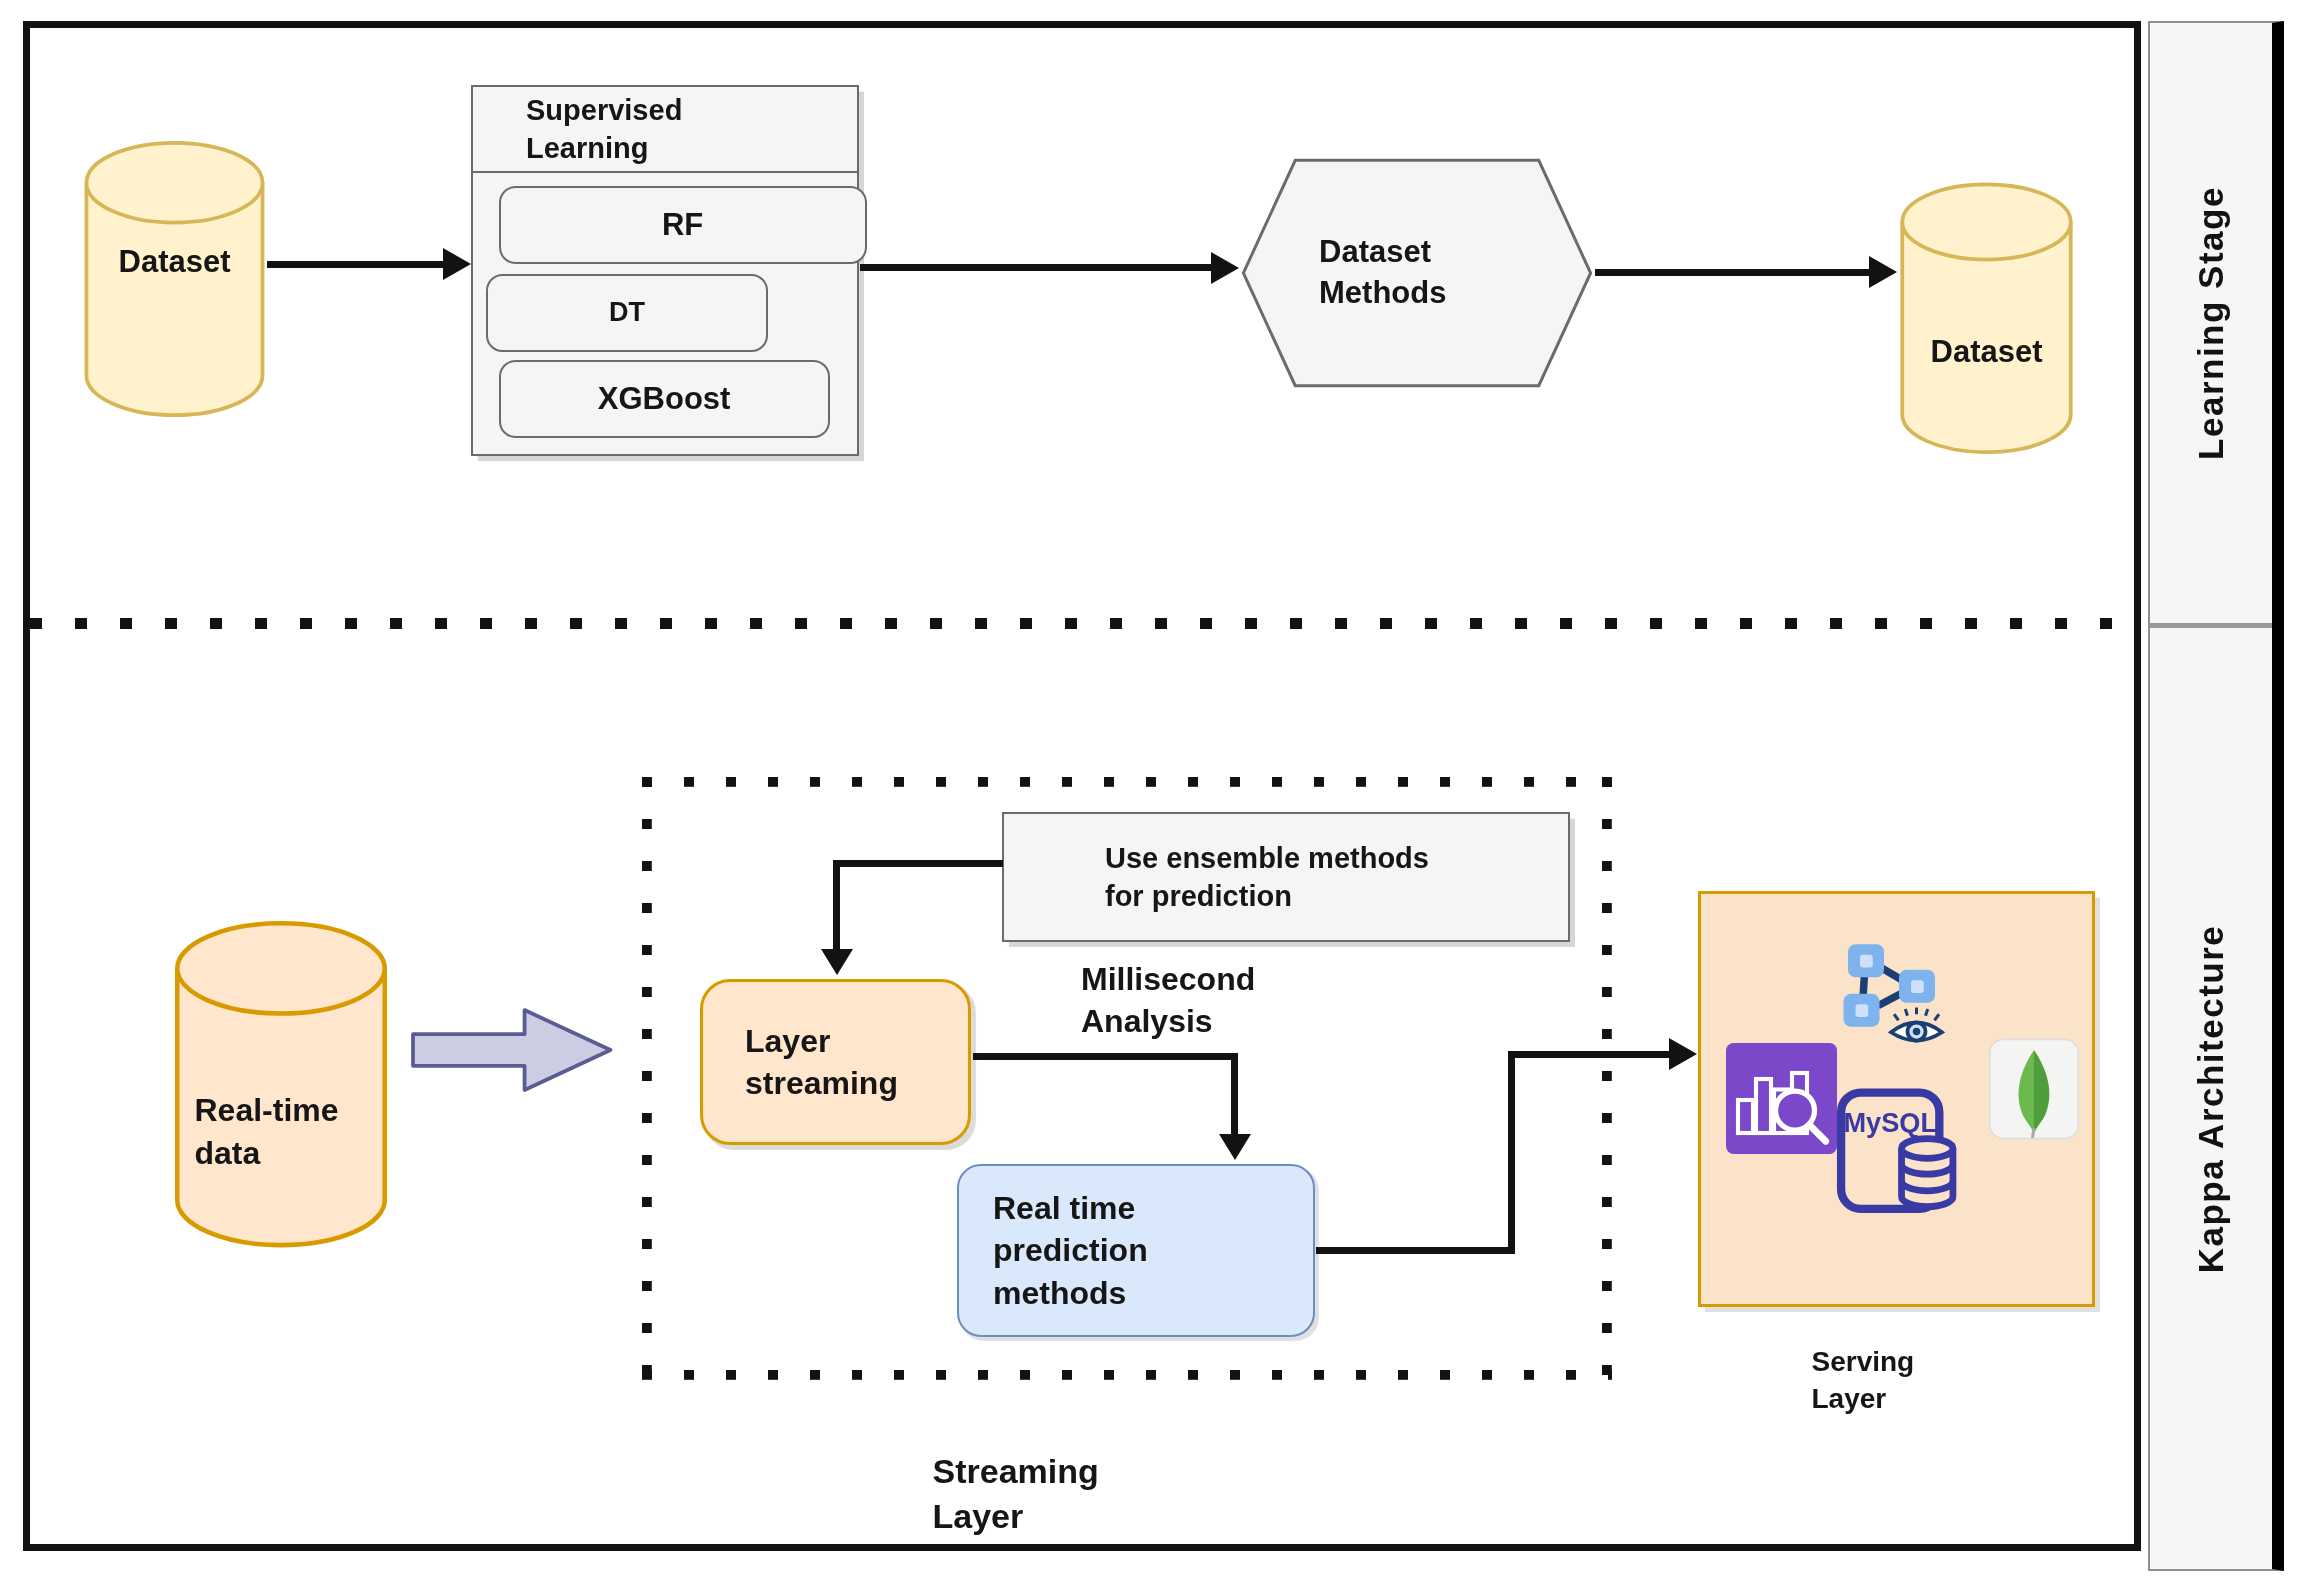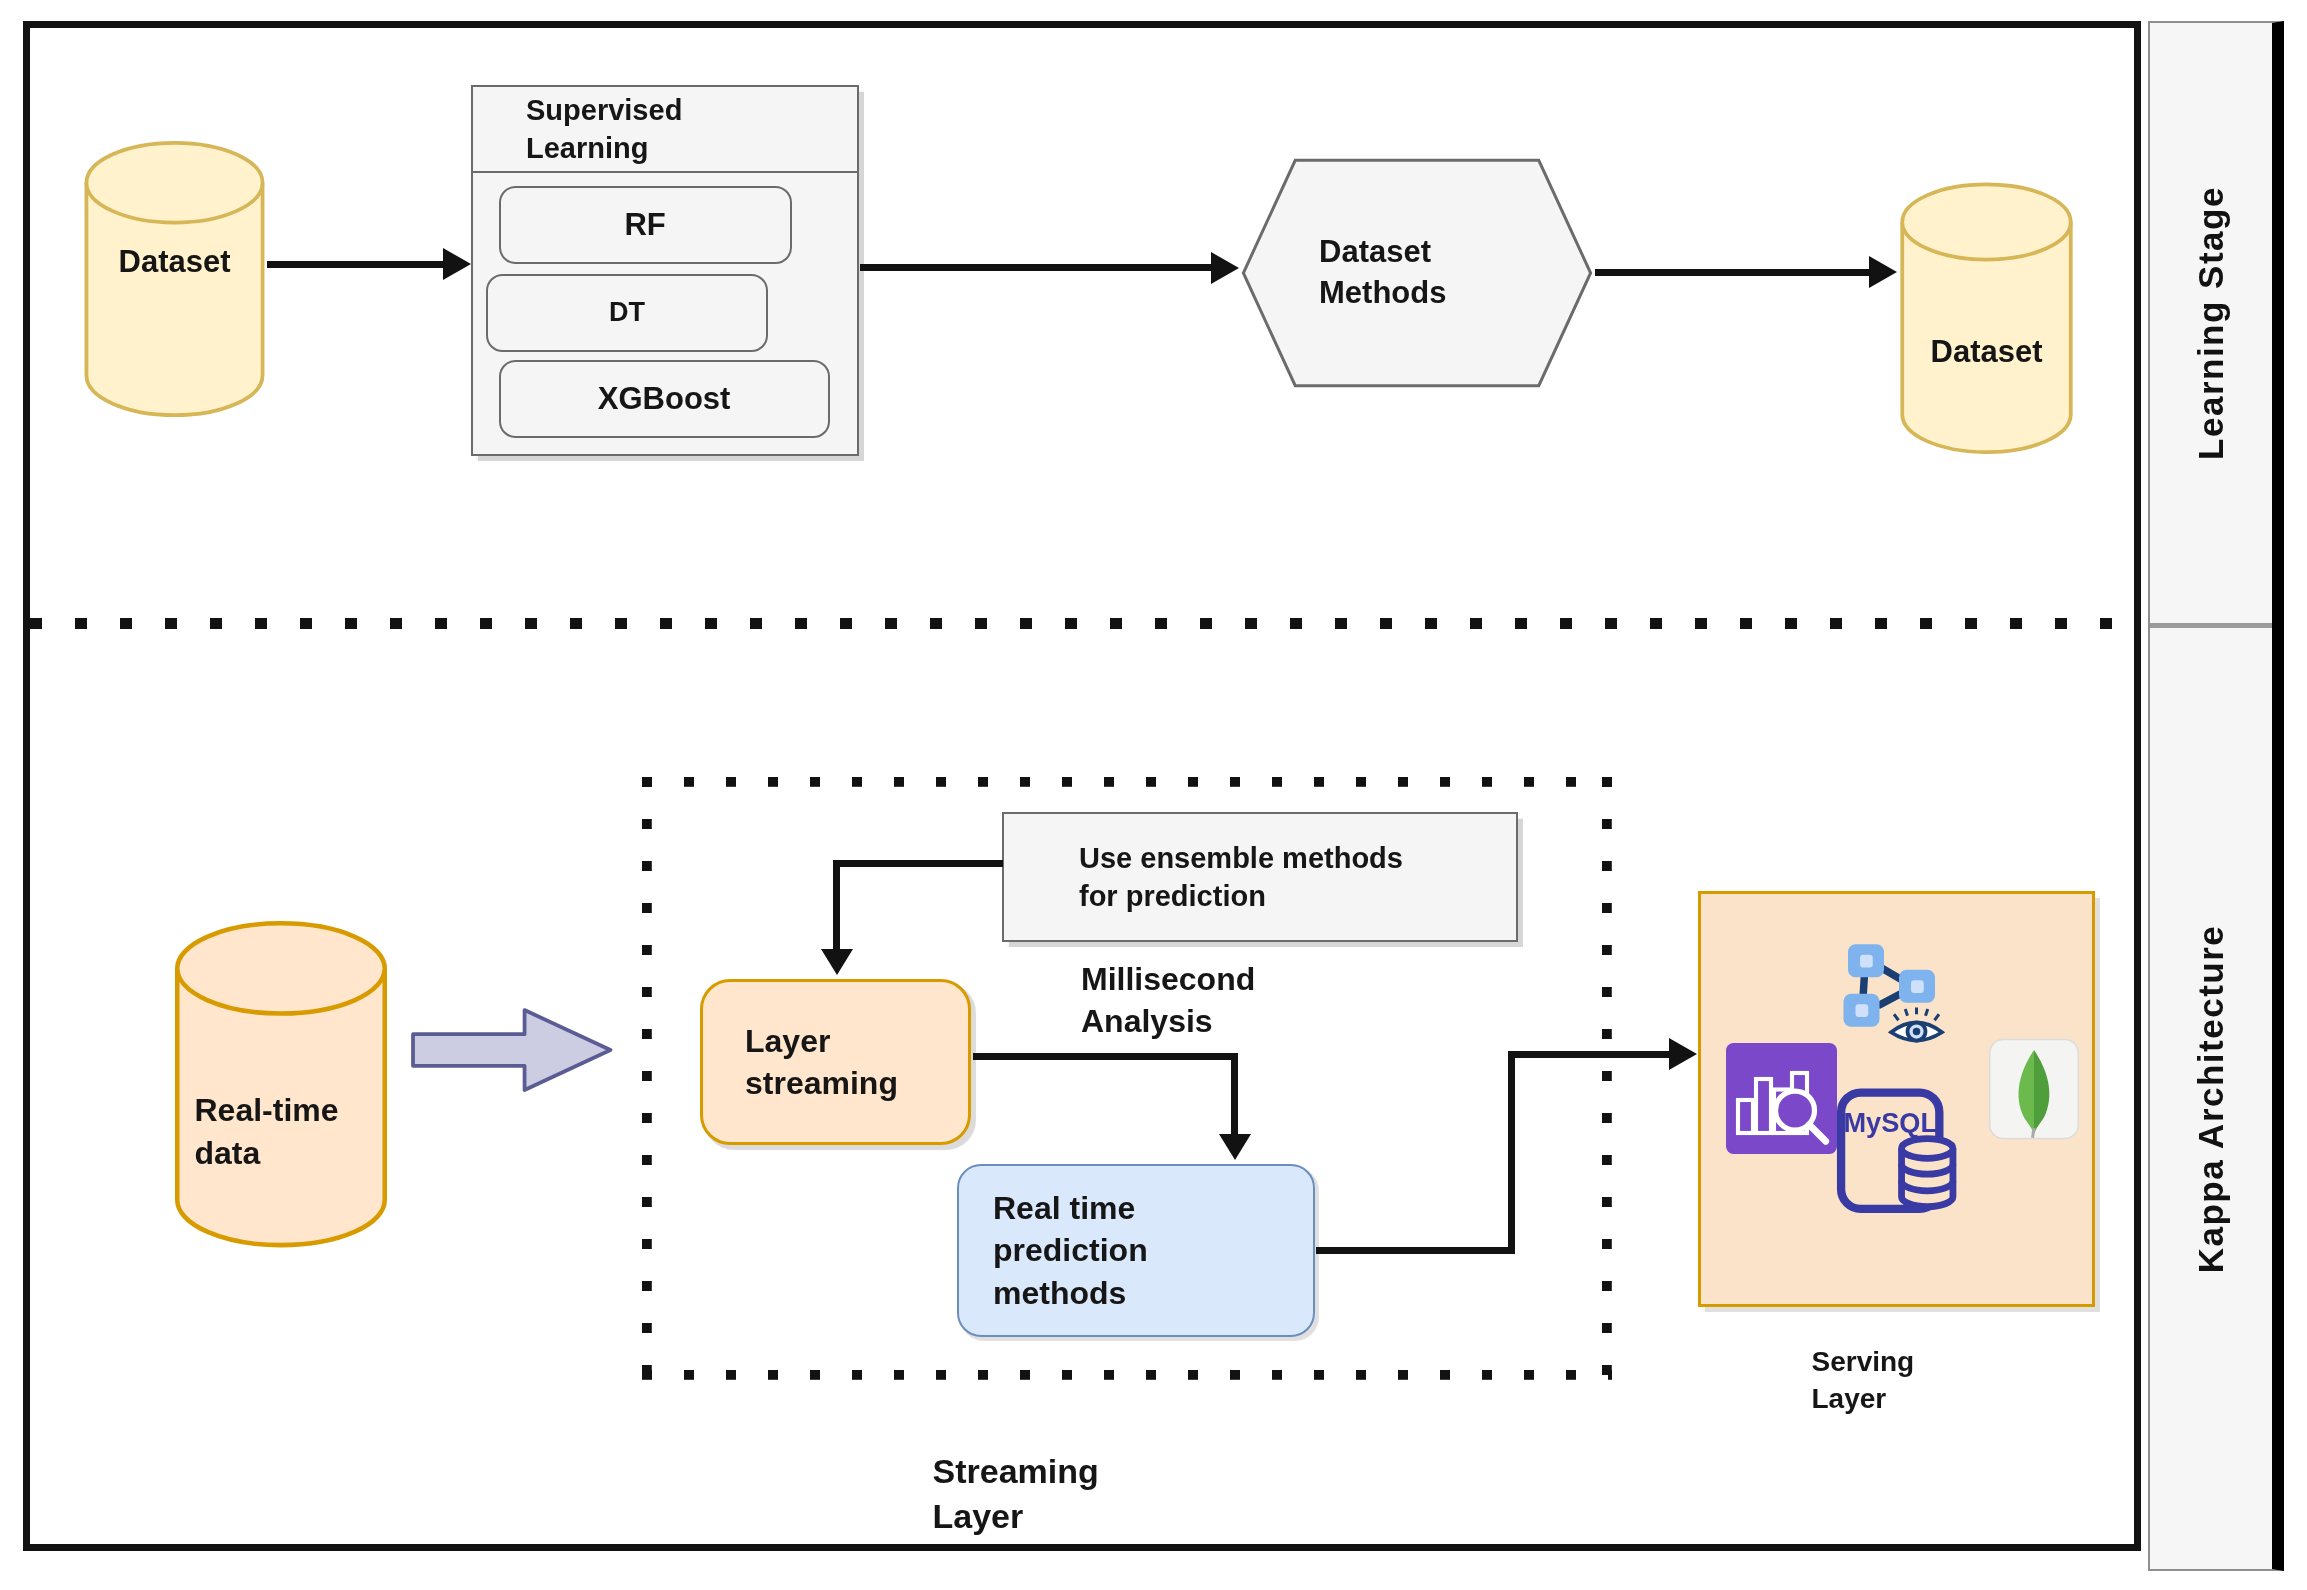--- a/index.html
+++ b/index.html
@@ -63,21 +63,21 @@
       <ellipse cx="120" cy="58" rx="117" ry="53" style="fill:var(--yellow-fill);stroke:var(--yellow-stroke);stroke-width:5;"></ellipse>
     </svg>
     <div class="abs lbl" style="left:0;top:100px;width:181px;height:47px;font-size:31px;">Dataset</div>
   </div>
 
   <div class="abs hline" style="left:267px;top:261px;width:178px;"></div>
   <div class="abs ah-right" style="left:443px;top:248px;"></div>
 
   <div class="abs box-gray" style="left:471px;top:85px;width:388px;height:371px;">
     <div class="lbl sup-header" style="height:84px;font-size:29px;padding:0 53px;">Supervised Learning</div>
-    <div class="lbl model-box abs" style="left:25.6px;top:99px;width:293px;height:78px;font-size:31px;">RF</div>
+    <div class="lbl model-box abs" style="left:25.6px;top:99px;width:368px;height:78px;font-size:31px;">RF</div>
     <div class="lbl model-box abs" style="left:13px;top:187px;width:282px;height:78px;font-size:27px;">DT</div>
     <div class="lbl model-box abs" style="left:25.6px;top:273px;width:331px;height:78px;font-size:31px;">XGBoost</div>
   </div>
 
   <div class="abs hline" style="left:860px;top:264px;width:352px;"></div>
   <div class="abs ah-right" style="left:1211px;top:252px;"></div>
 
   <div class="abs" style="left:1241px;top:158px;width:352px;height:230px;">
     <svg width="352" height="230" viewBox="0 0 468 306">
       <polygon points="72,3 396,3 465,153 396,303 72,303 3,153" style="fill:var(--gray-fill);stroke:var(--gray-stroke);stroke-width:4;"></polygon>
@@ -107,21 +107,21 @@
   </div>
 
   <div class="abs" style="left:410px;top:1004px;width:205px;height:92px;">
     <svg width="205" height="92" viewBox="0 0 272 122">
       <polygon points="4,40 152,40 152,8 266,61 152,114 152,82 4,82" style="fill:var(--lavender-fill);stroke:var(--lavender-stroke);stroke-width:5;stroke-linejoin:round;"></polygon>
     </svg>
   </div>
 
   <div class="abs dotted-box" style="left:642px;top:777px;width:970px;height:603px;"></div>
 
-  <div class="abs box-gray lbl" style="left:1002px;top:812px;width:516px;height:130px;font-size:29px;">
+  <div class="abs box-gray lbl" style="left:1002px;top:812px;width:568px;height:130px;font-size:29px;">
     <span style="width:362px;">Use ensemble methods for prediction</span>
   </div>
 
   <div class="abs hline" style="left:833px;top:860px;width:170px;"></div>
   <div class="abs vline" style="left:833px;top:860px;height:90px;"></div>
   <div class="abs ah-down" style="left:821px;top:949px;"></div>
 
   <div class="abs box-orange lbl" style="left:700px;top:979px;width:271px;height:166px;border-radius:30px;font-size:32px;">
     <span style="width:181px;">Layer streaming</span>
   </div>

